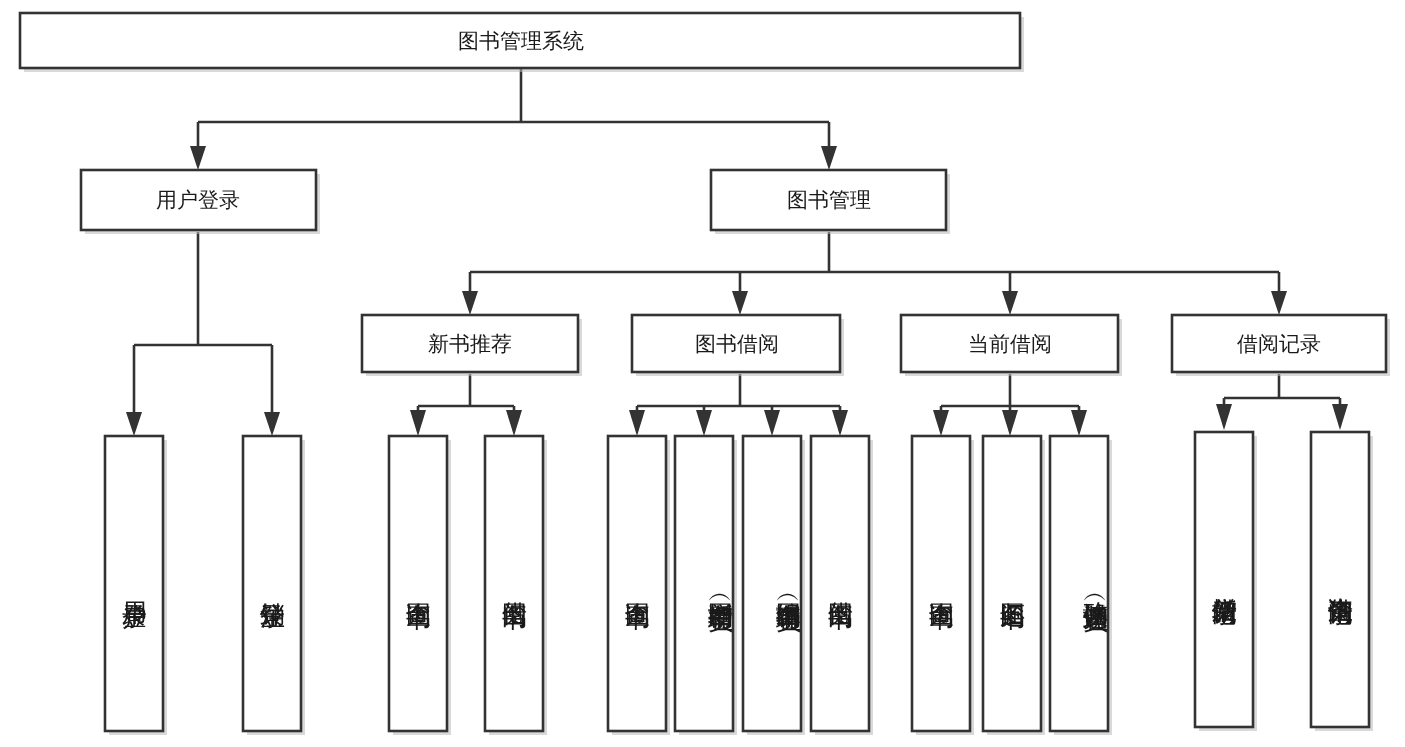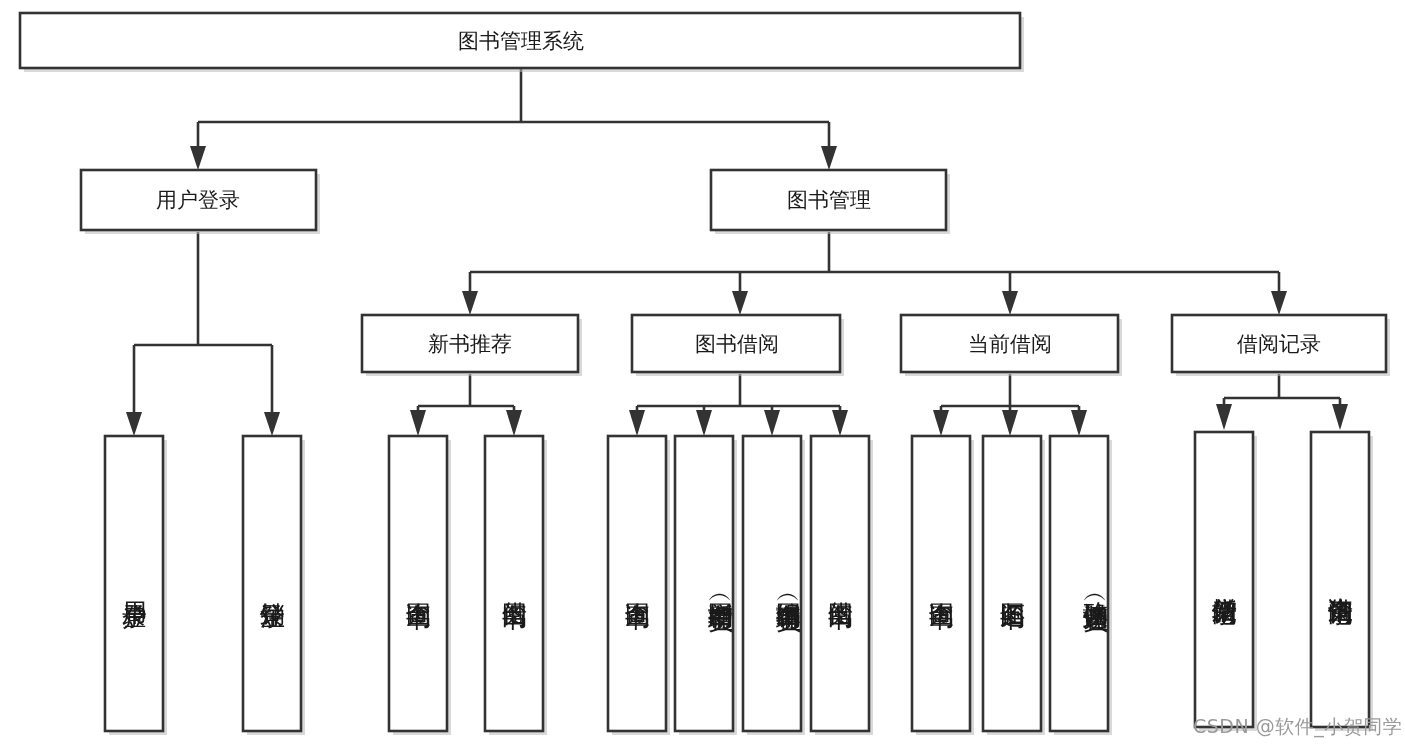--- a/index.html
+++ b/index.html
@@ -213,15 +213,14 @@
   <div class="node-label-v" style="left:608px; top:436px; width:58px; height:295px;">查询图书</div>
   <div class="node-label-v" style="left:675px; top:436px; width:58px; height:295px; align-items:flex-start; padding-top:6px; box-sizing:border-box;">新增图书（管理员）</div>
   <div class="node-label-v" style="left:743px; top:436px; width:58px; height:295px; align-items:flex-start; padding-top:6px; box-sizing:border-box;">编辑图书（管理员）</div>
   <div class="node-label-v" style="left:811px; top:436px; width:58px; height:295px;">借阅图书</div>
   <div class="node-label-v" style="left:912px; top:436px; width:58px; height:295px;">查询图书</div>
   <div class="node-label-v" style="left:983px; top:436px; width:58px; height:295px;">归还图书</div>
   <div class="node-label-v" style="left:1050px; top:436px; width:58px; height:295px; align-items:flex-start; padding-top:6px; box-sizing:border-box;">确认归还（管理员）</div>
   <div class="node-label-v" style="left:1195px; top:432px; width:58px; height:295px;">新增借阅记录</div>
   <div class="node-label-v" style="left:1311px; top:432px; width:58px; height:295px;">查询借阅记录</div>
 
-  <div class="watermark" style="left:1193px; top:714px;">CSDN @软件_小贺同学</div>
 
 </div>
 
 </body></html>

